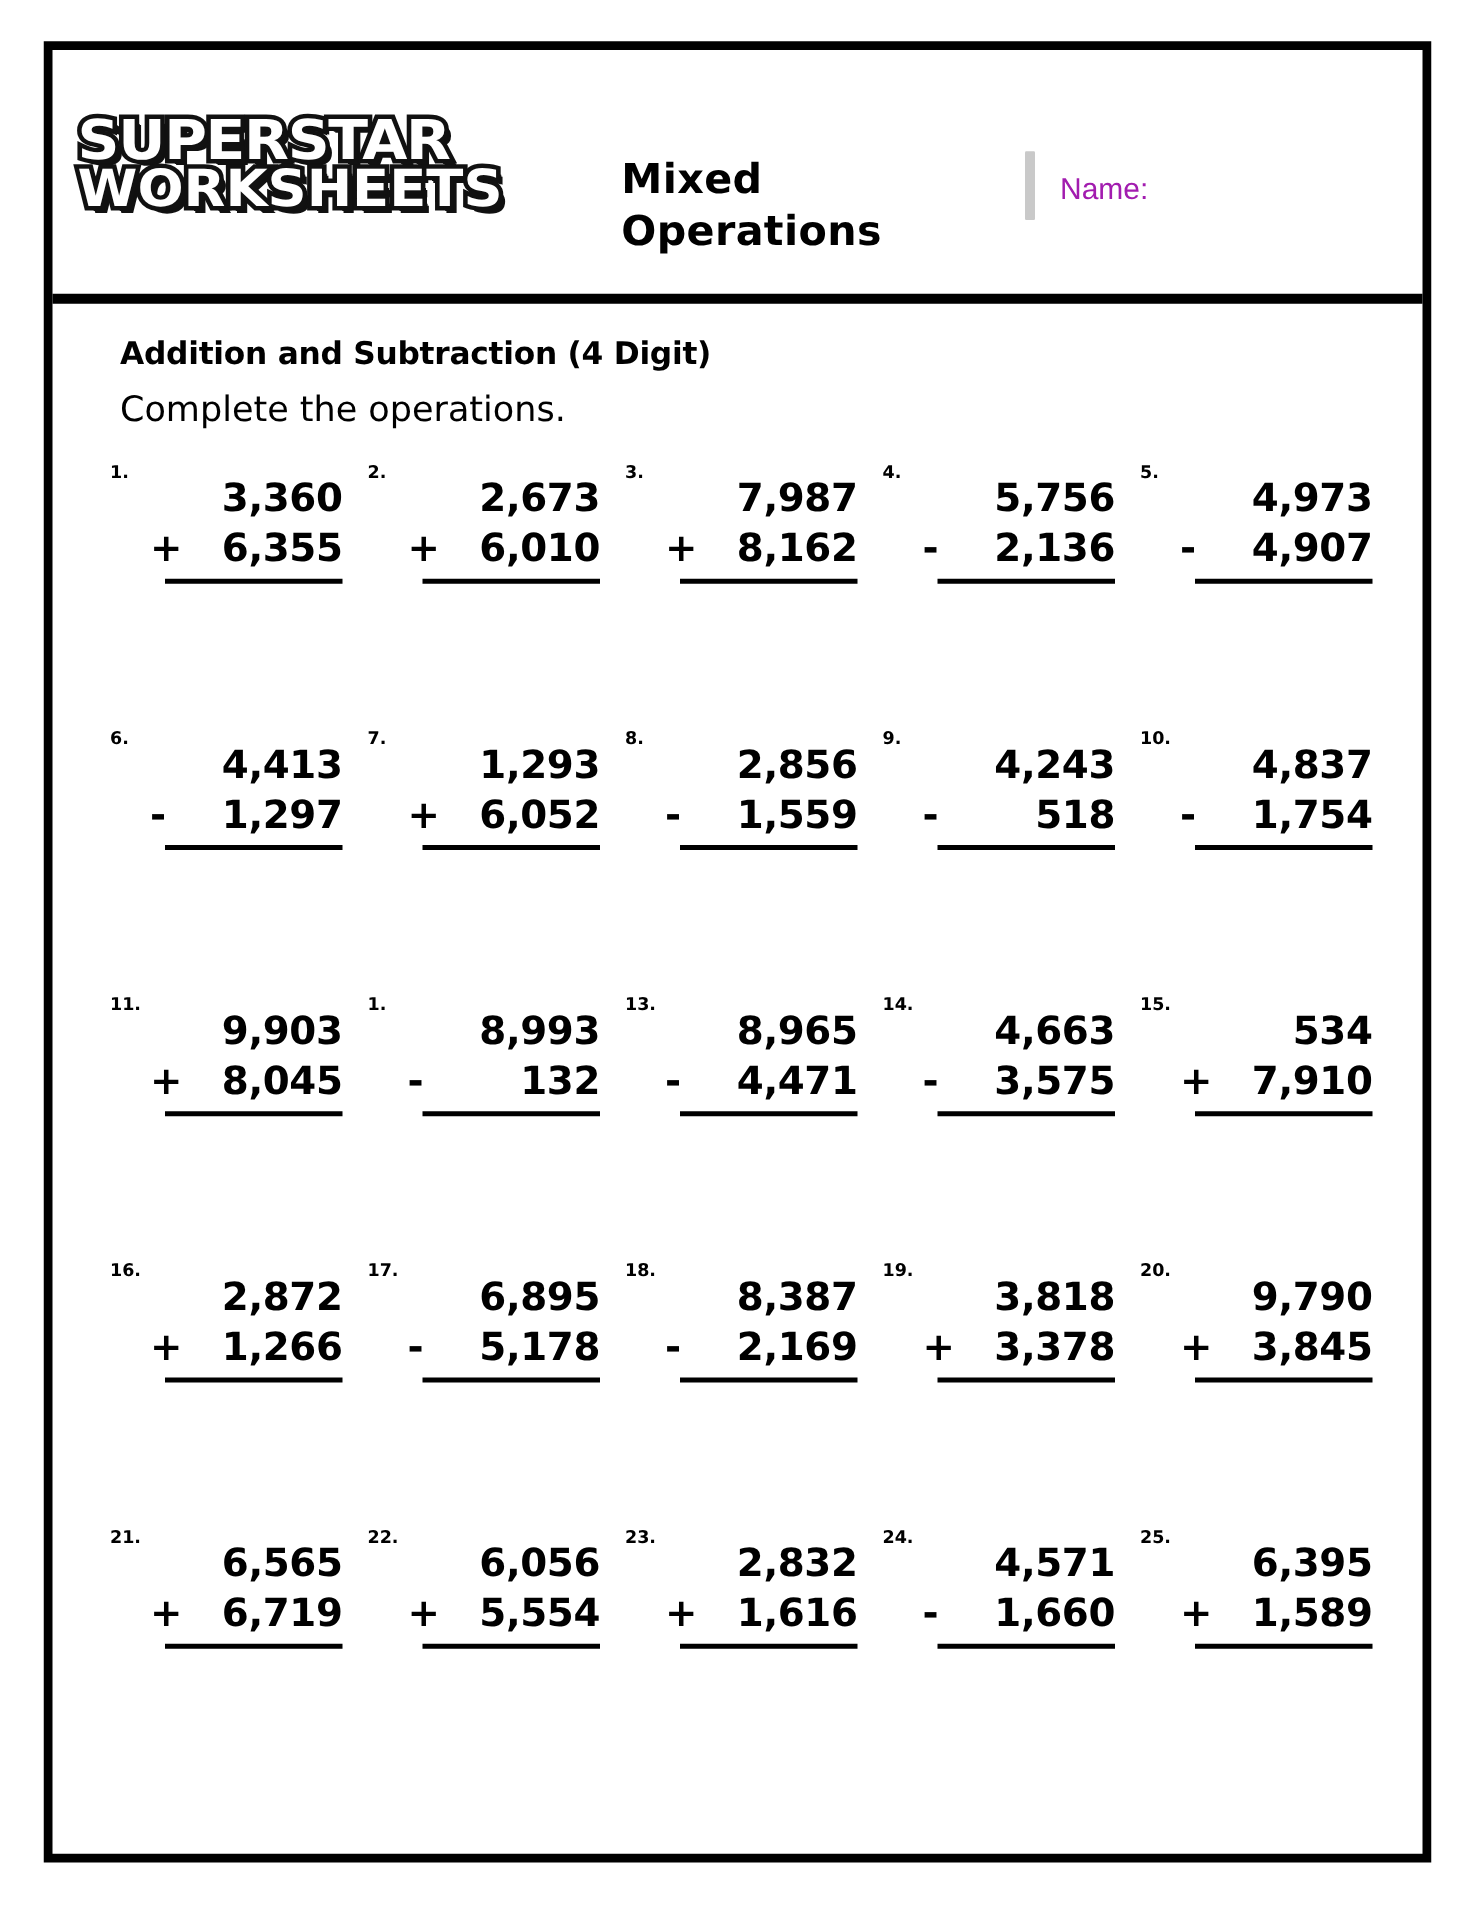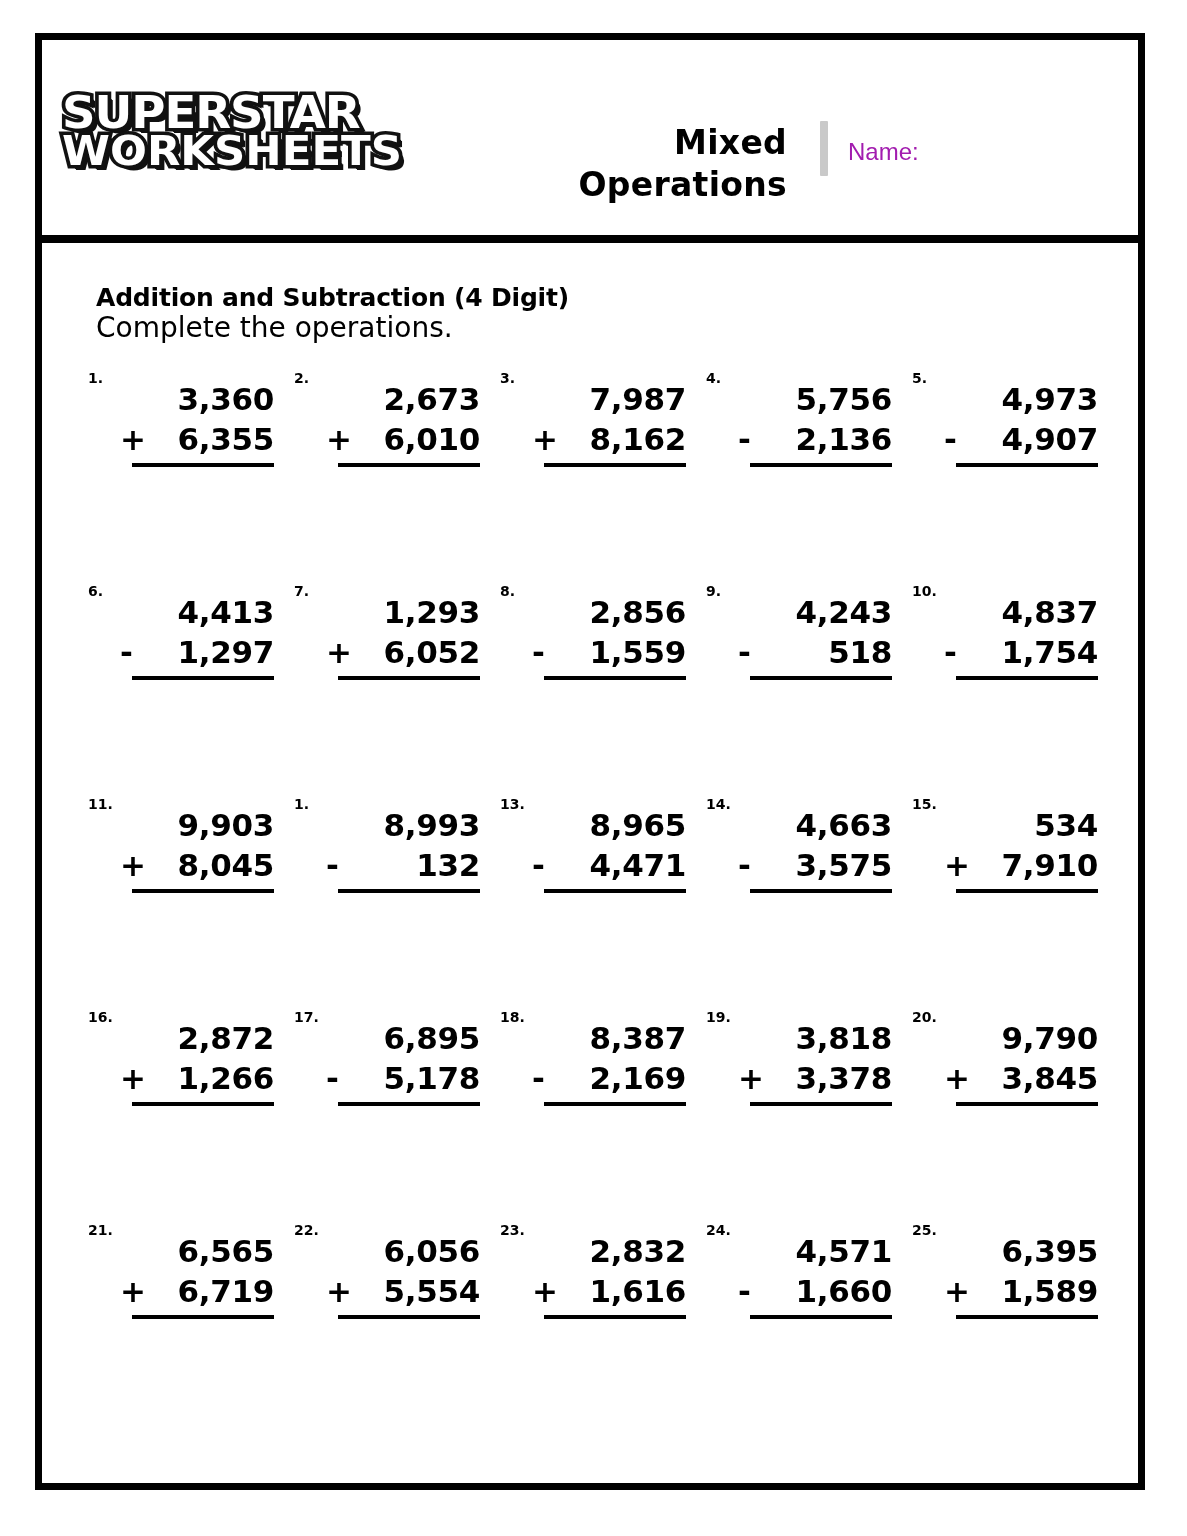--- a/index.html
+++ b/index.html
@@ -64,21 +64,21 @@
   .logo-line.l2 {
     font-size: 41px;
     letter-spacing: 0px;
   }
 
   .title {
     position: absolute;
     left: 455px;
     top: 46px;
     width: 290px;
-    text-align: right;
+    text-align: left;
     font-family: "DejaVu Sans", sans-serif;
     font-weight: bold;
     font-size: 33px;
     line-height: 1.28;
     color: #000000;
     letter-spacing: 0.3px;
   }
 
   .divider-bar {
     position: absolute;
@@ -107,21 +107,20 @@
 
   .section-heading {
     position: absolute;
     left: 54px;
     top: 25px;
     font-family: "DejaVu Sans", sans-serif;
     font-weight: bold;
     font-size: 25px;
     color: #000000;
     letter-spacing: -0.2px;
-    margin-top: 15px;
   }
   .section-sub {
     position: absolute;
     left: 54px;
     top: 68px;
     font-family: "DejaVu Sans", sans-serif;
     font-size: 28px;
     color: #000000;
   }
 

